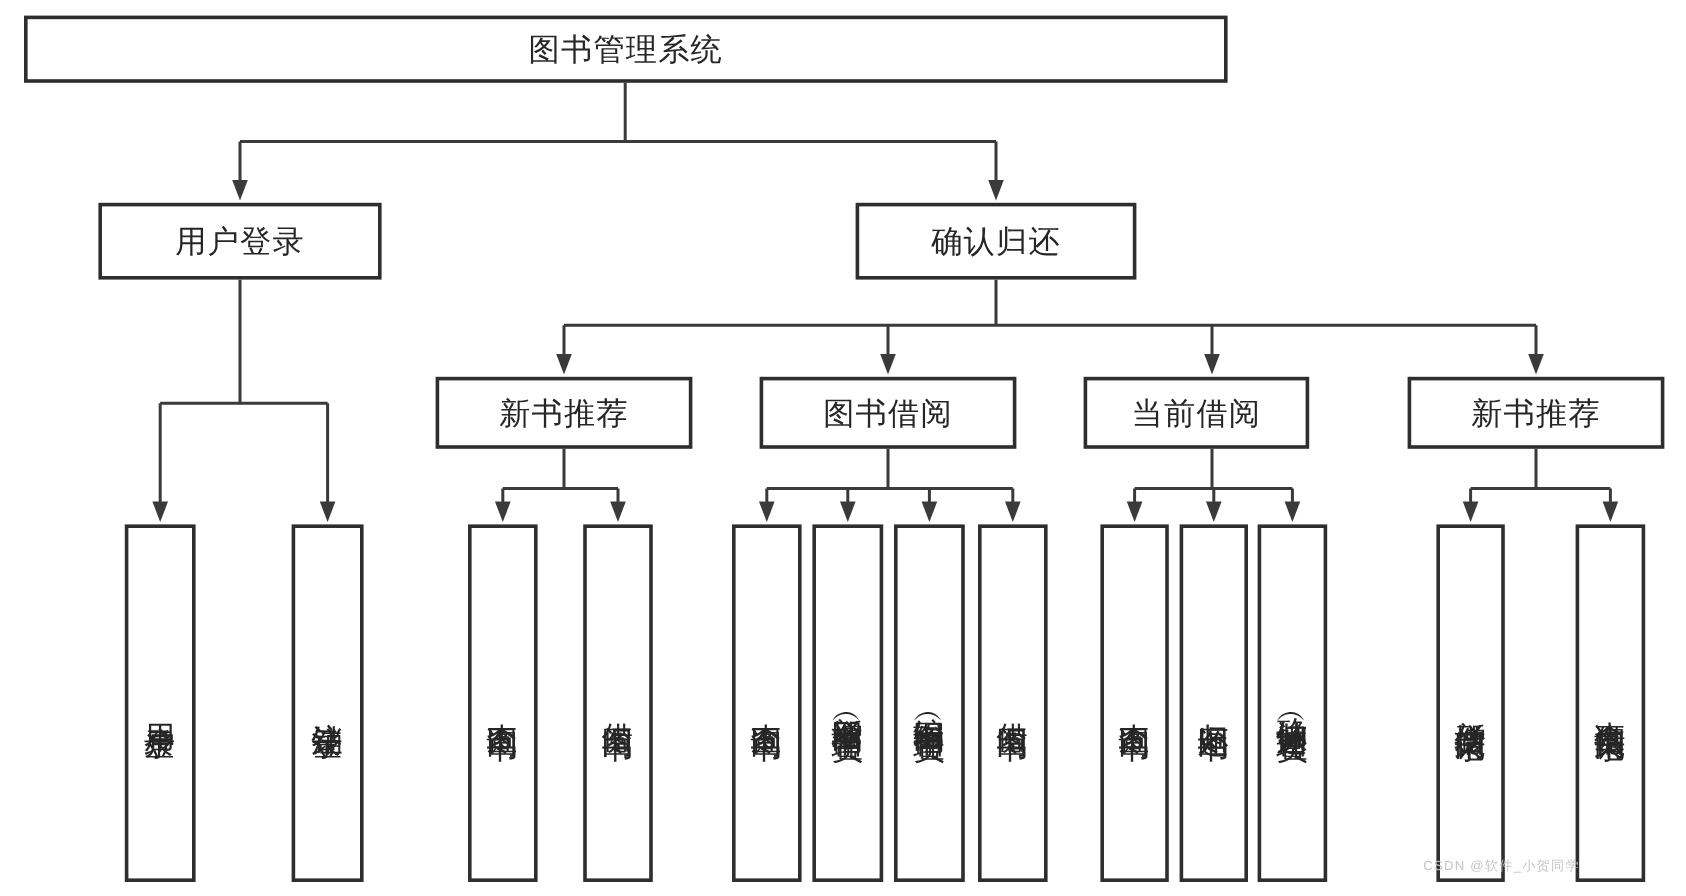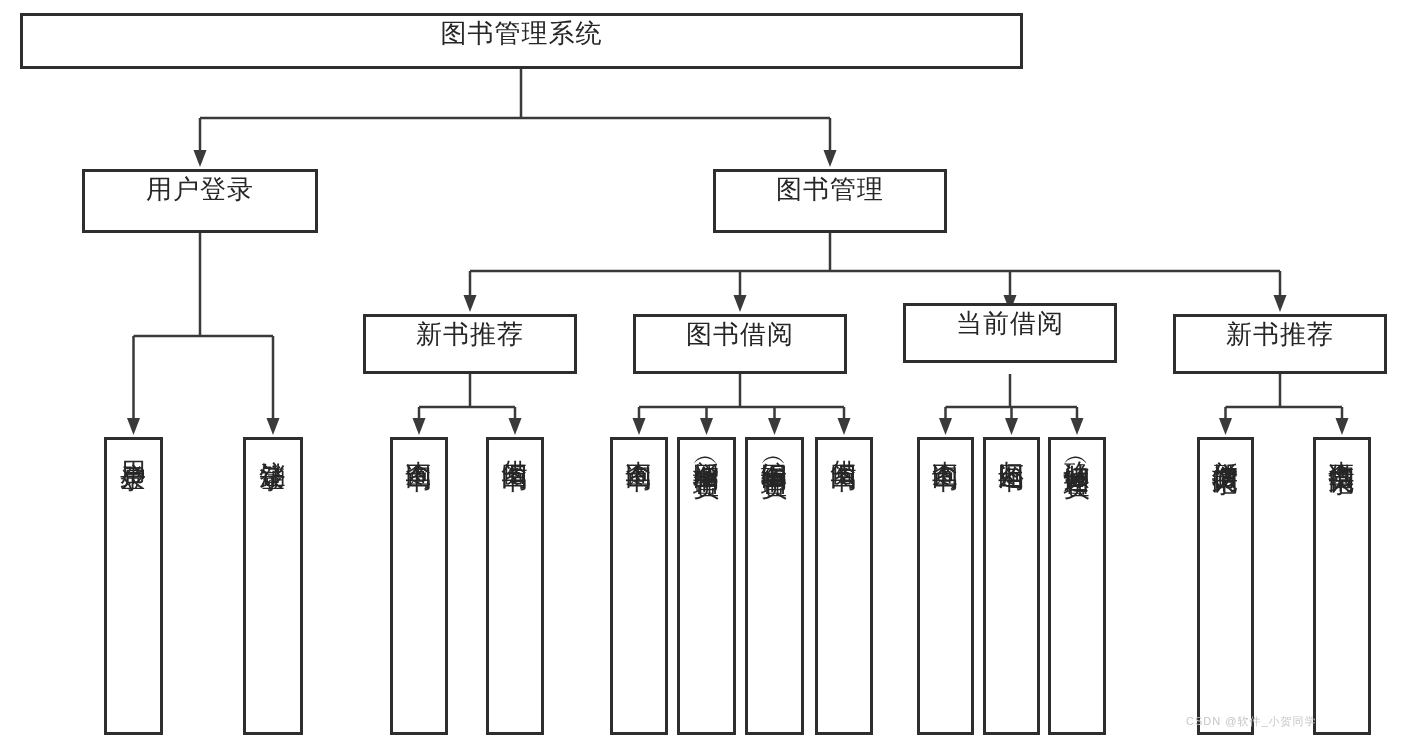--- a/index.html
+++ b/index.html
@@ -3,21 +3,21 @@
 <meta charset="utf-8">
 <title>Diagram</title>
 <style>
   html,body{margin:0;padding:0;background:#ffffff;}
   body{font-family:"Liberation Sans","DejaVu Sans",sans-serif;}
   #canvas{position:relative;width:1405px;height:747px;background:var(--canvas-bg,#ffffff);overflow:hidden;}
   #connectors{position:absolute;left:0;top:0;width:1405px;height:747px;}
   .cline{stroke:var(--line,#3a3a3a);stroke-width:2.5;fill:none;}
   .arw{fill:var(--line,#3a3a3a);stroke:none;}
   .node{position:absolute;background:var(--box-bg,#ffffff);border:3px solid var(--box-border,#2e2e2e);
-        display:flex;align-items:flex-start;justify-content:center;box-sizing:border-box;}
+        display:flex;align-items:center;justify-content:center;box-sizing:border-box;}
   .lbl{font-size:26px;color:var(--text,#262626);letter-spacing:1px;white-space:nowrap;}
   .leaf{top:437px;height:298px;}
   .leaf .lbl{writing-mode:vertical-rl;text-orientation:mixed;letter-spacing:2px;line-height:1;white-space:normal;}
   .watermark{position:absolute;left:1186px;top:714px;font-size:11px;color:var(--watermark,#c6c6c6);
              letter-spacing:1px;white-space:nowrap;}
 </style>
 </head>
 <body>
 
 <div id="canvas">
@@ -66,30 +66,30 @@
   </svg>
 
   <div class="node" style="left:20px;top:13px;width:1003px;height:56px">
     <span class="lbl">图书管理系统</span>
   </div>
 
   <div class="node" style="left:82px;top:169px;width:236px;height:64px">
     <span class="lbl">用户登录</span>
   </div>
   <div class="node" style="left:713px;top:169px;width:234px;height:64px">
-    <span class="lbl">图书管理</span>
+    <span class="lbl">确认归还</span>
   </div>
 
   <div class="node" style="left:633px;top:314px;width:214px;height:60px">
     <span class="lbl">图书借阅</span>
   </div>
   <div class="node" style="left:363px;top:314px;width:214px;height:60px">
     <span class="lbl">新书推荐</span>
   </div>
-  <div class="node" style="left:903px;top:303px;width:214px;height:60px">
+  <div class="node" style="left:903px;top:314px;width:188px;height:60px">
     <span class="lbl">当前借阅</span>
   </div>
   <div class="node" style="left:1173px;top:314px;width:214px;height:60px">
     <span class="lbl">新书推荐</span>
   </div>
 
   <div class="node leaf" style="left:104px;width:59px">
     <span class="lbl">用户登录</span>
   </div>
   <div class="node leaf" style="left:243px;width:60px">

